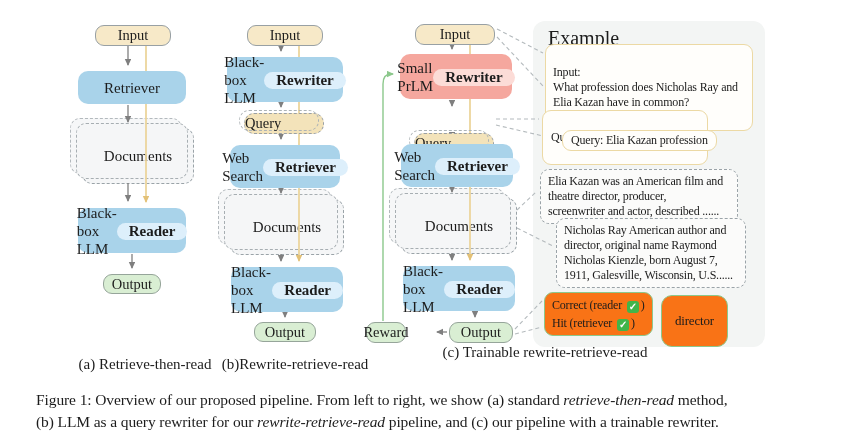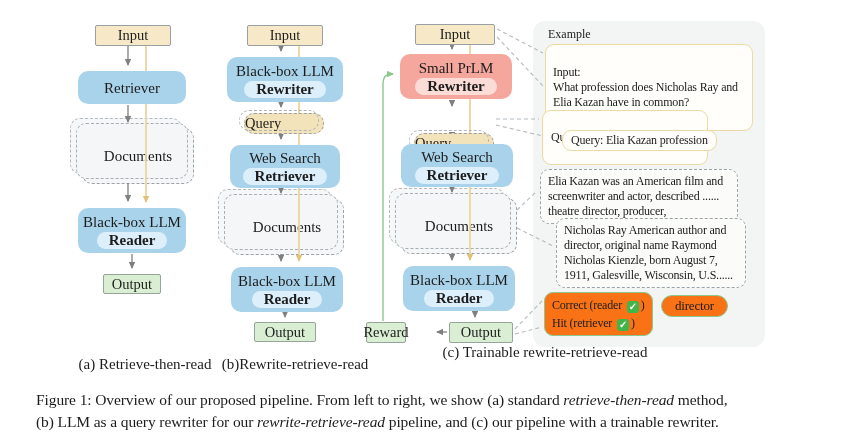--- a/index.html
+++ b/index.html
@@ -1,43 +1,43 @@
 <!DOCTYPE html>
 <html><head>
 <meta charset="utf-8">
 <style>
   html,body{margin:0;padding:0;background:#fff;}
   .canvas{position:relative;width:849px;height:447px;background:#ffffff;
           font-family:"Liberation Serif","DejaVu Serif",serif;color:#1c1c1c;overflow:hidden;}
   .abs{position:absolute;box-sizing:border-box;}
 
   
-  .pill{border:1px solid #98a0a4;border-radius:2px;background:#f7e9c8;
+  .pill{border:1px solid #98a0a4;border-radius:9px;background:#f7e9c8;
         display:flex;align-items:center;justify-content:center;font-size:14.5px;z-index:3;}
   .greenpill{background:#d9eed3;border-color:#96a59a;}
-  .bluebox{background:#a9d3ea;border-radius:10px;display:flex;flex-direction:column;
+  .bluebox{background:#a9d3ea;border-radius:10px;display:flex;flex-direction:row;
            align-items:center;justify-content:center;font-size:15px;z-index:3;}
   .redbox{background:#f5a79e;}
   .bluebox .inner{background:#ddeffb;border-radius:9px;padding:0 12px;line-height:17px;margin-top:1px;font-weight:bold;}
   .redbox .inner{background:#fcdcd7;}
   .nline{line-height:18px;}
   .querypill{background:#f3e3ba;border:1px dashed #9aa0a4;border-radius:10px;position:relative;
              display:flex;align-items:center;font-size:14.5px;z-index:3;}
   .querypill::before{content:"";position:absolute;left:-6px;top:-4px;width:100%;height:100%;
              border:1px dashed #adb3b6;border-radius:10px;z-index:-1;}
   .docstack{background:#f5f6f7;border:1.4px dashed #9aa3a8;border-radius:10px;
             display:flex;align-items:center;justify-content:center;font-size:15px;z-index:1;position:absolute;}
   .docstack::before{content:"";position:absolute;left:-7px;top:-6px;width:100%;height:100%;
             border:1.4px dashed #a7aeb2;border-radius:10px;background:#f5f6f7;z-index:-1;}
   .docstack::after{content:"";position:absolute;left:-13px;top:-11px;width:100%;height:100%;
             border:1.4px dashed #b3b9bd;border-radius:10px;background:#f6f7f8;z-index:-2;}
 
   
   .expanel{background:#f3f5f4;border-radius:12px;z-index:0;}
-  .extitle{font-size:12px;z-index:3;}
+  .extitle{font-size:20px;z-index:3;}
   .exbox-tan{background:#fffefb;border:1px solid #ecd9a4;border-radius:9px;font-size:12px;
              letter-spacing:-0.2px;line-height:15px;padding:20px 7px;z-index:3;}
   .exbox-dashed{background:#fbfbfa;border:1px dashed #9aa3a8;border-radius:9px;font-size:12px;
              letter-spacing:-0.2px;line-height:15px;padding:4px 7px;z-index:3;}
   .exbox-green{background:#f97316;border:1.3px solid #8cc88c;border-radius:9px;font-size:12px;
              letter-spacing:-0.2px;line-height:18px;padding:3px 7px;z-index:3;}
   .nowrap{white-space:nowrap;}
   .check{display:inline-block;width:12px;height:12px;background:#41b54a;color:#fff;border-radius:3px;
          font-size:10px;line-height:12px;text-align:center;vertical-align:-1px;margin:0 2px;font-weight:bold;}
 
@@ -189,43 +189,43 @@
     <div>Input:</div>
     <div>What profession does Nicholas Ray and</div>
     <div>Elia Kazan have in common?</div>
   </div>
 
   <div class="abs exbox-tan nowrap" style="left:542px;top:110px;padding:19px 8px">Query: Nicholas Ray profession</div>
   <div class="abs exbox-tan nowrap" style="left:562px;top:130px;padding:2px 8px">Query: Elia Kazan profession</div>
 
   <div class="abs exbox-dashed" style="left:540px;top:169px;width:198px">
     <div>Elia Kazan was an American film and</div>
+    <div>theatre director, producer,</div>
     <div>screenwriter and actor, described ......</div>
-    <div>theatre director, producer,</div>
   </div>
 
   <div class="abs exbox-dashed" style="left:556px;top:218px;width:190px">
     <div>Nicholas Ray American author and</div>
     <div>director, original name Raymond</div>
     <div>Nicholas Kienzle, born August 7,</div>
     <div>1911, Galesville, Wisconsin, U.S......</div>
   </div>
 
   <div class="abs exbox-green" style="left:544px;top:292px">
     <div class="nowrap">
       <span>Correct (reader</span>
       <span class="check">✓</span><span>)</span>
     </div>
     <div class="nowrap">
       <span>Hit (retriever</span>
       <span class="check">✓</span><span>)</span>
     </div>
   </div>
 
-  <div class="abs exbox-green nowrap" style="left:661px;top:295px;padding:1px 13px;font-size:13px;border-radius:11px">director</div>
+  <div class="abs exbox-green nowrap" style="left:661px;top:295px;padding:16px 13px;font-size:13px;border-radius:11px">director</div>
 
   <div class="subcap" style="left:145px;top:356px">(a) Retrieve-then-read</div>
   <div class="subcap" style="left:295px;top:356px">(b)Rewrite-retrieve-read</div>
   <div class="subcap" style="left:545px;top:344px">(c) Trainable rewrite-retrieve-read</div>
 
   <div class="figcap">
     <div><span>Figure 1: Overview of our proposed pipeline. From left to right, we show (a) standard </span><span class="it">retrieve-then-read</span><span> method,</span></div>
     <div><span>(b) LLM as a query rewriter for our </span><span class="it">rewrite-retrieve-read</span><span> pipeline, and (c) our pipeline with a trainable rewriter.</span></div>
   </div>
 

